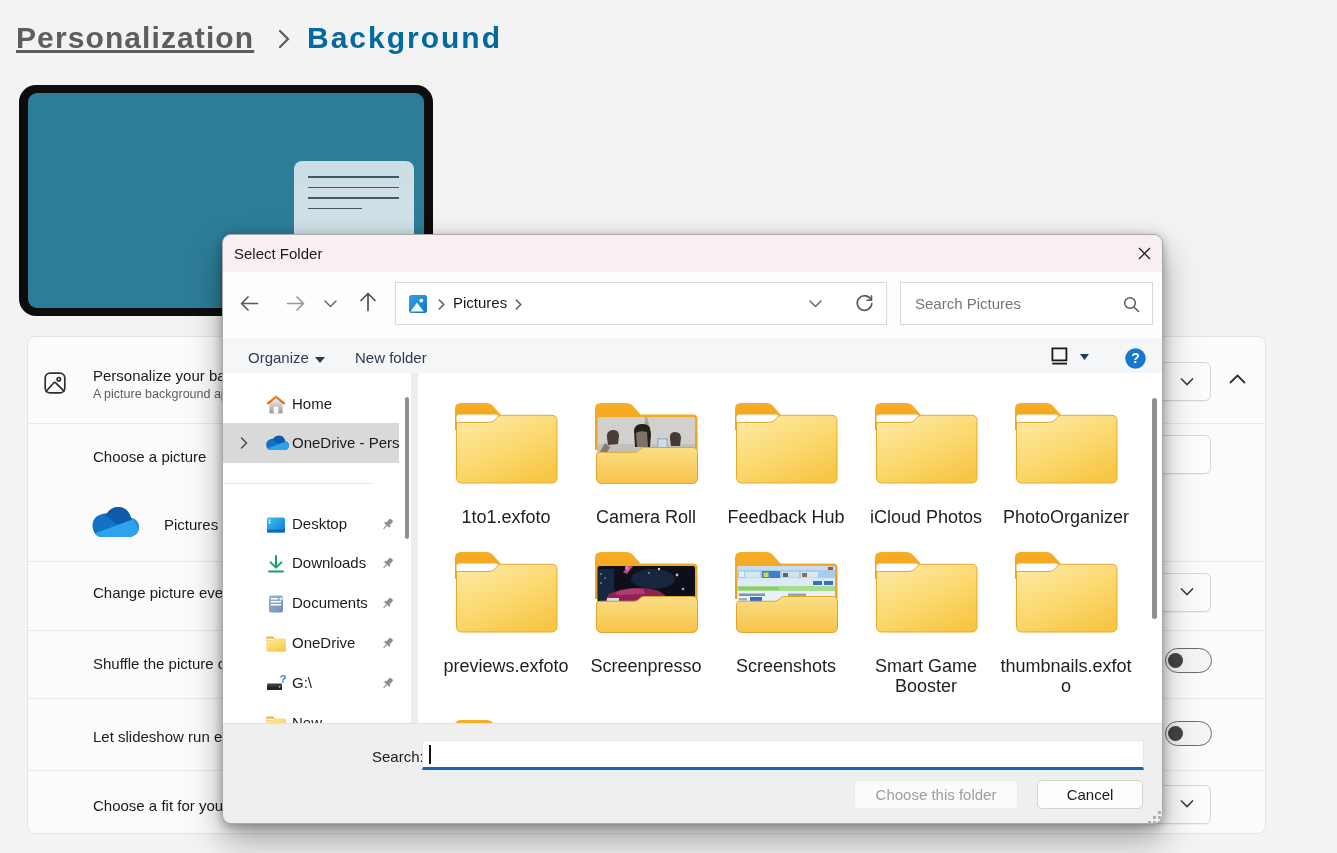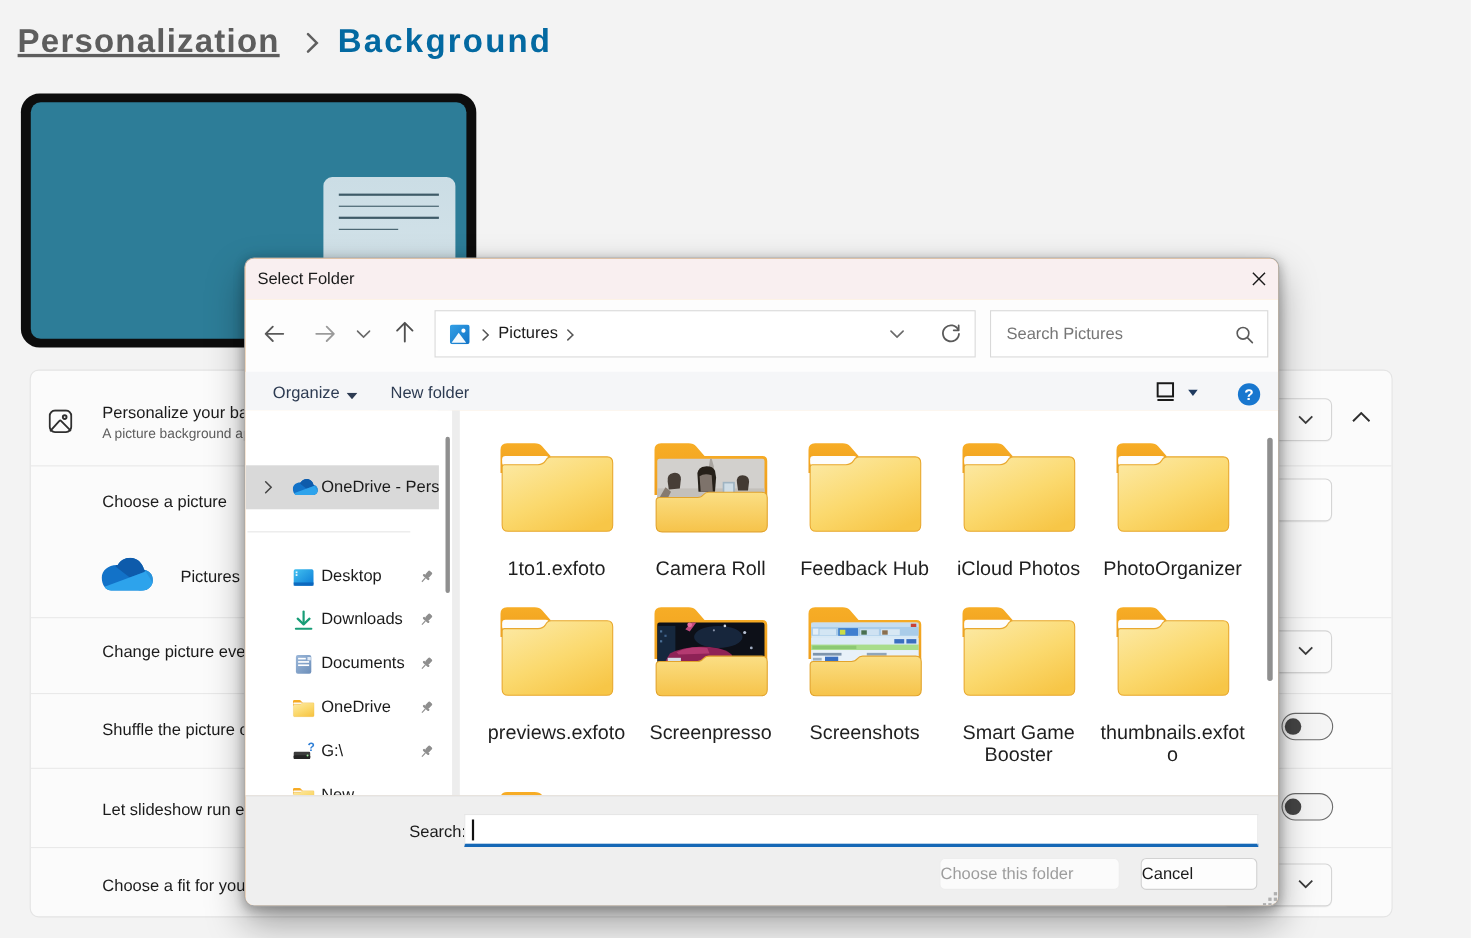--- a/index.html
+++ b/index.html
@@ -21,21 +21,21 @@
 
 #card { position:absolute; left:27px; top:336px; width:1239px; height:498px; background:#fbfbfb; border:1px solid #e4e4e4; border-radius:8px; }
 .divider { position:absolute; left:0; width:100%; height:1px; background:#e9e9e9; }
 .rowtitle { position:absolute; left:65px; font-size:15px; color:#1b1b1b; }
 .rowsub { position:absolute; left:65px; font-size:12.5px; color:#5e5e5e; }
 .combo { position:absolute; width:100px; height:39px; background:#fbfbfb; border:1px solid #d5d5d5; border-radius:6px; box-shadow:0 1px 0 rgba(0,0,0,.04);}
 .toggle { position:absolute; width:47px; height:25px; border:1.3px solid #6b6b6b; border-radius:13px; background:#f5f5f5; }
 .toggle .knob { position:absolute; left:2px; top:4px; width:15px; height:15px; border-radius:50%; background:#454545; }
 
 
-#dialog { position:absolute; left:222px; top:234px; width:941px; height:590px; background:#fdba74; border:1px solid #a9a9a9; border-radius:9px; box-shadow:0 16px 34px rgba(0,0,0,.34), 0 4px 10px rgba(0,0,0,.20), 0 0 12px rgba(0,0,0,.10); overflow:hidden; }
+#dialog { position:absolute; left:222px; top:234px; width:941px; height:590px; background:#7dd3fc; border:1px solid #a9a9a9; border-radius:9px; box-shadow:0 16px 34px rgba(0,0,0,.34), 0 4px 10px rgba(0,0,0,.20), 0 0 12px rgba(0,0,0,.10); overflow:hidden; }
 #titlebar { position:absolute; left:0; top:0; width:100%; height:37px; background:#f9eff0; }
 #titlebar .t { position:absolute; left:11px; top:10px; font-size:15px; color:#1a1a1a; }
 #chrome { position:absolute; left:0; top:37px; width:100%; height:101px; background:#fdfdfd; border-bottom:1px solid #e9e9e9; }
 #cmdband { position:absolute; left:0; top:66px; width:100%; height:35px; background:#f5f6f8; }
 #addrbar { position:absolute; left:172px; top:10px; width:492px; height:43px; background:#fff; border:1px solid #d9d9d9; }
 #searchbox { position:absolute; left:677px; top:10px; width:253px; height:43px; background:#fff; border:1px solid #d9d9d9; }
 #searchbox .ph { position:absolute; left:14px; top:12px; font-size:15px; color:#767676; }
 .cmdtext { font-size:15px; color:#2d3b52; }
 #content { position:absolute; left:0; top:138px; width:100%; height:350px; background:#fff; overflow:hidden; }
 #sidebar { position:absolute; left:0; top:0; width:188px; height:350px; background:#fff; overflow:hidden; }
@@ -44,21 +44,21 @@
 .srow .ic { position:absolute; left:43px; top:10px; width:20px; height:20px; }
 .pin { position:absolute; left:158px; top:13px; width:13px; height:13px; }
 #grid { position:absolute; left:195px; top:0; width:740px; height:350px; }
 .tile { position:absolute; width:140px; text-align:center; }
 .tile .fic { position:absolute; left:17px; top:0; width:106px; height:86px; }
 .tile .lbl { position:absolute; left:0; top:107px; width:140px; font-size:18px; color:#1f1f1f; line-height:20px; }
 #footer { position:absolute; left:0; top:488px; width:100%; height:102px; background:#efefef; border-top:1px solid #e2e2e2; }
 #folderlbl { position:absolute; left:149px; top:24px; font-size:15px; color:#1b1b1b; }
 #folderinput { position:absolute; left:199px; top:16px; width:722px; height:30px; background:#fff; border:1px solid #e6e6e6; border-bottom:3px solid #1668b6; }
 #cursor { position:absolute; left:6px; top:4px; width:1.5px; height:19px; background:#111; }
-.btn { position:absolute; top:56px; height:29px; border-radius:5px; font-size:15px; line-height:27px; }
+.btn { position:absolute; top:56px; height:29px; border-radius:5px; font-size:15px; text-align:center; line-height:27px; }
 #btnchoose { left:631px; width:164px; background:#fbfbfb; border:1px solid #ededed; color:#9d9d9d; }
 #btncancel { left:814px; width:106px; background:#fdfdfd; border:1px solid #d2d2d2; color:#1b1b1b; }
 .sbar { position:absolute; background:#8f8f8f; border-radius:3px; }
 </style>
 </head>
 <body>
 
 <div id="crumb">
     <span class="c1">Personalization</span>
     <span class="c2">Background</span>
@@ -251,20 +251,38 @@
             <rect x="4.6" y="0.2" width="4.8" height="6.2" rx="1.2"></rect>
             <rect x="3.1" y="6" width="7.8" height="2.3" rx="1.1"></rect>
             <rect x="6.45" y="8.3" width="1.15" height="5"></rect>
           </g>
         </g>
       </defs>
     </svg>
     <div class="abs" style="left:175px; top:0; width:20px; height:350px; background:#ededed;"></div>
     <div id="sidebar">
 
+      <div class="srow" style="top:12px">
+        <svg class="ic" viewBox="0 0 20 20">
+            <defs>
+              <linearGradient id="hbody" x1="0" y1="0" x2="0" y2="1">
+                <stop offset="0" stop-color="#f2f2f2"></stop>
+                <stop offset="1" stop-color="#9f9f9f"></stop>
+              </linearGradient>
+              <linearGradient id="hroof" x1="0" y1="0" x2="0" y2="1">
+                <stop offset="0" stop-color="#f08c1e"></stop>
+                <stop offset="1" stop-color="#d95f13"></stop>
+              </linearGradient>
+            </defs>
+            <path d="M3.4 8.6 L10 3 L16.6 8.6 L16.6 18.4 L3.4 18.4 Z" fill="url(#hbody)"></path>
+            <path d="M9.2 0.9 Q10 0.3 10.8 0.9 L19.3 8.1 L17.9 9.8 L10 3.2 L2.1 9.8 L0.7 8.1 Z" fill="url(#hroof)"></path>
+            <rect x="7.7" y="11.7" width="4.6" height="6.7" rx="0.5" fill="#fcfcfc"></rect>
+          </svg>
+        <div class="lbl">Home</div>
+      </div>
 
       <div class="abs" style="left:0; top:50px; width:176px; height:40px; background:#d9d9d9;">
         <svg class="abs" style="left:17px; top:14px" width="8" height="12" viewBox="0 0 8 12" fill="none" stroke="#444" stroke-width="1.4" stroke-linecap="round">
             <path d="M1.5 1 L6.5 6 L1.5 11"></path>
           </svg>
         <svg class="abs" style="left:42px; top:12px" width="24" height="15.2" viewBox="0 0 49 31">
         <g clip-path="url(#odclip)">
           <rect x="0" y="0" width="49" height="31" fill="#1272c8"></rect>
           <path d="M15 9 C17.5 2.5 22.5 0 28.5 0 C36 0 41.5 5.5 42.5 13.5 L28 19 Z" fill="#0e5bab"></path>
           <path d="M42 12 L50 14 L50 31 L36 31 Z" fill="#2794dd"></path>

